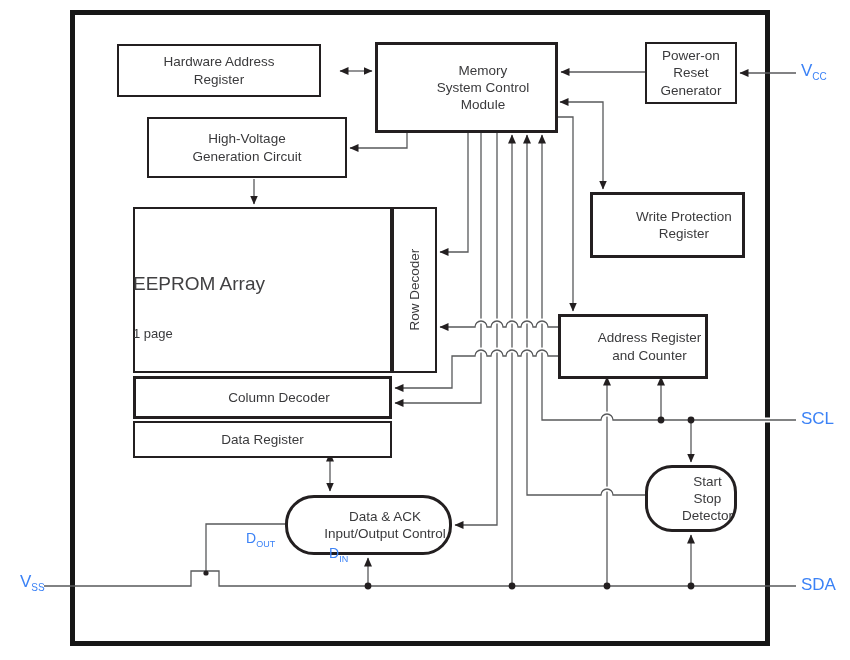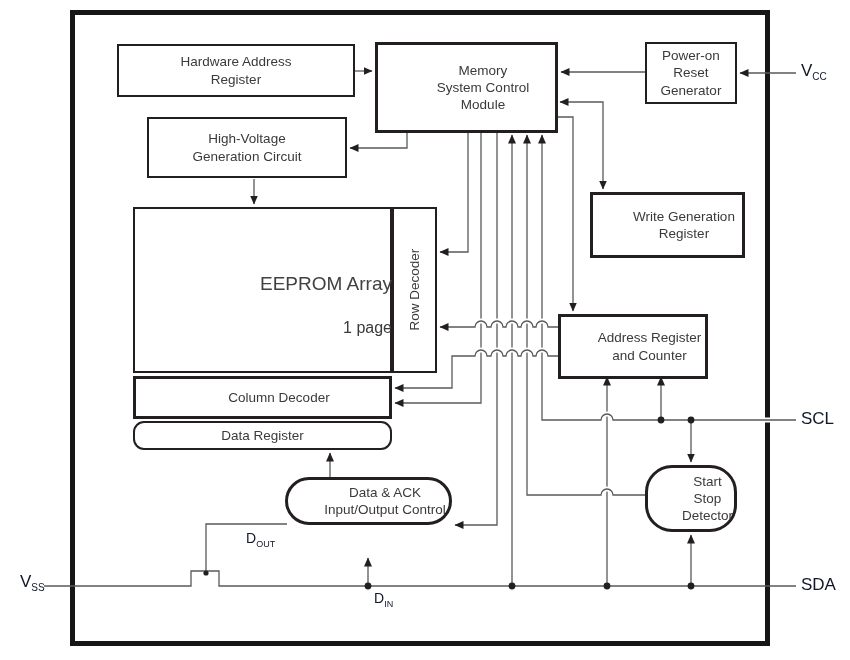--- a/index.html
+++ b/index.html
@@ -11,28 +11,28 @@
     position:absolute;left:70px;top:10px;width:700px;height:636px;
     border:5px solid #161616;box-sizing:border-box;background:transparent;
   }
   .wires{position:absolute;left:0;top:0;width:850px;height:660px;}
   .box{
     position:absolute;box-sizing:border-box;background:#ffffff;
     border:2px solid #231f20;display:flex;align-items:center;justify-content:center;
     text-align:center;font-size:13.5px;line-height:1.28;white-space:pre-line;color:#3a3a3c;
   }
   .box.bold{border-width:3px;padding-left:33px;}
-  .label{position:absolute;color:#0f172a;white-space:nowrap;}
+  .label{position:absolute;color:#3b82f6;white-space:nowrap;}
   .port{font-size:17px;}
   .port sub{font-size:10px;}
   .pinlbl{font-size:14px;}
   .pinlbl sub{font-size:9px;}
-  .eeprom-title{position:absolute;left:133px;top:273px;width:259px;text-align:right;
+  .eeprom-title{position:absolute;left:133px;top:273px;width:259px;text-align:left;
     font-size:19px;color:#414042;}
-  .page-lbl{position:absolute;left:133px;top:319px;width:259px;text-align:right;font-size:16px;}
+  .page-lbl{position:absolute;left:133px;top:326px;width:259px;text-align:left;font-size:13px;}
   .vtext{transform:rotate(-90deg);white-space:nowrap;font-size:13.5px;}
 </style>
 </head>
 <body>
 
 <div class="stage">
 
   <div class="outer-border"></div>
 
   <svg class="wires" width="850" height="660" viewBox="0 0 850 660">
@@ -82,21 +82,21 @@
       <circle cx="206" cy="573" r="2.6"></circle>
       <circle cx="368" cy="586" r="3.4"></circle>
       <circle cx="512" cy="586" r="3.4"></circle>
       <circle cx="607" cy="586" r="3.4"></circle>
       <circle cx="691" cy="586" r="3.4"></circle>
       <circle cx="661" cy="420" r="3.4"></circle>
       <circle cx="691" cy="420" r="3.4"></circle>
     </g>
   </svg>
 
-  <div class="box" style="left:117px;top:44px;width:238px;height:53px;">Hardware Address
+  <div class="box" style="left:117px;top:44px;width:204px;height:53px;">Hardware Address
 Register</div>
 
   <div class="box bold" style="left:375px;top:42px;width:183px;height:91px;">Memory
 System Control
 Module</div>
 
   <div class="box" style="left:147px;top:117px;width:200px;height:61px;">High-Voltage
 Generation Circuit</div>
 
   <div class="box" style="left:645px;top:42px;width:92px;height:62px;">Power-on
@@ -104,45 +104,45 @@
 Generator</div>
 
   <div class="box" style="left:133px;top:207px;width:259px;height:166px;"></div>
   <div class="eeprom-title">EEPROM Array</div>
   <div class="page-lbl">1 page</div>
 
   <div class="box" style="left:392px;top:207px;width:45px;height:166px;">
     <span class="vtext">Row Decoder</span>
   </div>
 
-  <div class="box bold" style="left:590px;top:192px;width:155px;height:66px;">Write Generation
+  <div class="box bold" style="left:590px;top:192px;width:155px;height:66px;">Write Protection
 Register</div>
 
   <div class="box bold" style="left:558px;top:314px;width:150px;height:65px;">Address Register
 and Counter</div>
 
   <div class="box bold" style="left:133px;top:376px;width:259px;height:43px;text-align:right;">Column Decoder</div>
 
-  <div class="box" style="left:133px;top:421px;width:259px;height:29px;border-radius:11px;">Data Register</div>
+  <div class="box" style="left:133px;top:421px;width:259px;height:37px;">Data Register</div>
 
-  <div class="box bold" style="left:285px;top:477px;width:167px;height:48px;border-radius:29px;">Data &amp; ACK
+  <div class="box bold" style="left:285px;top:495px;width:167px;height:60px;border-radius:29px;">Data &amp; ACK
 Input/Output Control</div>
 
   <div class="box bold" style="left:645px;top:465px;width:92px;height:67px;border-radius:27px;">Start
 Stop
 Detector</div>
 
   <div class="label port" style="left:801px;top:61px;">
     <span>V</span><sub>CC</sub>
   </div>
   <div class="label port" style="left:801px;top:409px;">SCL</div>
   <div class="label port" style="left:801px;top:575px;">SDA</div>
   <div class="label port" style="left:20px;top:572px;">
     <span>V</span><sub>SS</sub>
   </div>
   <div class="label pinlbl" style="left:246px;top:530px;">
     <span>D</span><sub>OUT</sub>
   </div>
-  <div class="label pinlbl" style="left:329px;top:590px;margin-left:45px;">
+  <div class="label pinlbl" style="left:329px;top:545px;">
     <span>D</span><sub>IN</sub>
   </div>
 
 </div>
 
 </body></html>

